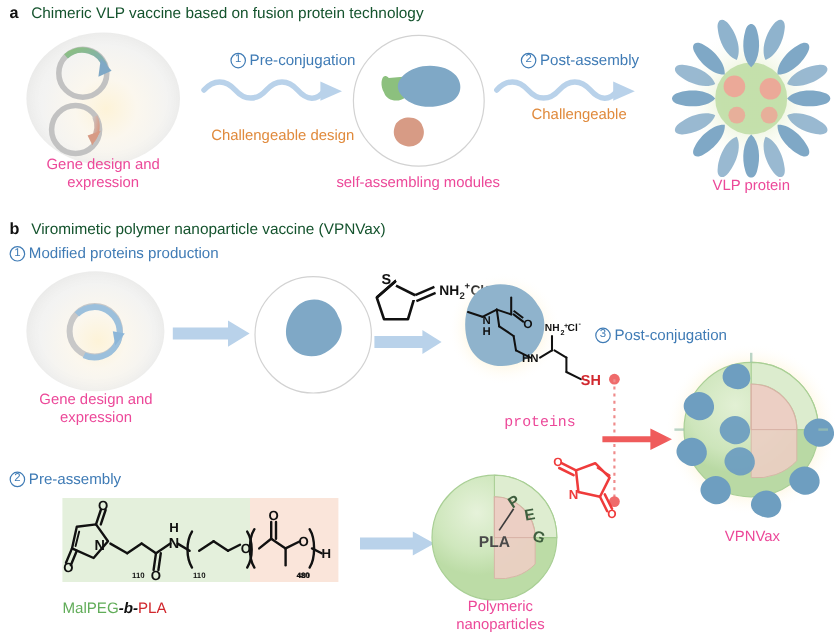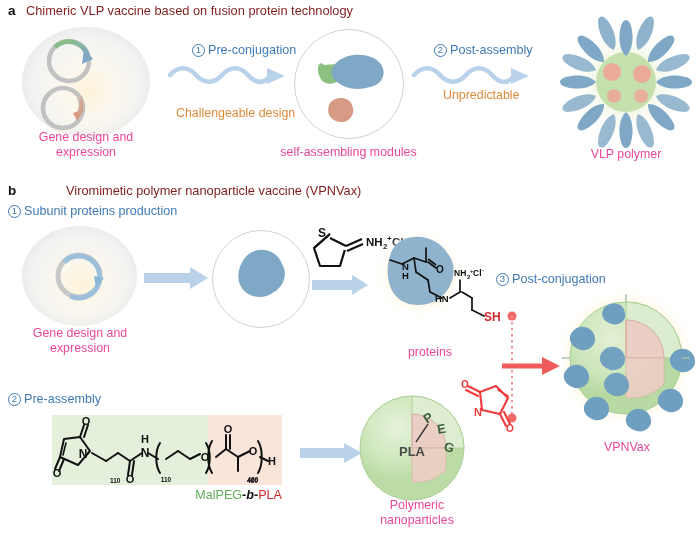--- a/index.html
+++ b/index.html
@@ -26,21 +26,21 @@
   
   .panel-letter {
     font-size: 13.5px;
     font-weight: 700;
     color: #111;
     letter-spacing: 0;
   }
   .panel-title {
     font-size: 12.8px;
     font-weight: 400;
-    color: #7f1d1d;
+    color: #14532d;
     white-space: nowrap;
   }
 
   
   .step {
     font-size: 12.6px;
     color: #3f7bb5;
     white-space: nowrap;
     display: flex;
     align-items: center;
@@ -171,21 +171,21 @@
   <div class="abs step" style="left:434px; top:43px;">
     <span class="circnum">2</span>
     <span>Post-assembly</span>
   </div>
 
   <svg class="abs" width="120" height="22" style="left:412px; top:64px;">
     <path d="M 2 11 C 10 2, 20 2, 28 11 S 46 20, 54 11 S 72 2, 80 11 S 96 20, 102 12" fill="none" stroke="#b9d2ea" stroke-width="4.6" stroke-linecap="round"></path>
     <polygon points="99,4 117,12 99,20" fill="#b9d2ea"></polygon>
   </svg>
 
-  <div class="abs sublabel-orange" style="left:443px; top:88px;">Unpredictable</div>
+  <div class="abs sublabel-orange" style="left:443px; top:88px;">Challengeable</div>
 
   <svg class="abs" width="140" height="132" style="left:556px; top:16px;">
     <defs>
       <radialGradient id="vlpGlow">
         <stop offset="40%" stop-color="#eaf3d8" stop-opacity="0.85"></stop>
         <stop offset="100%" stop-color="#ffffff" stop-opacity="0"></stop>
       </radialGradient>
       <g id="spikeA">
         <path d="M0,0 C-7,-6 -8,-20 -5,-30 C-3,-38 3,-38 5,-30 C8,-20 7,-6 0,0 Z" fill="#7fa8c6"></path>
       </g>
@@ -244,28 +244,28 @@
         </g>
       <g transform="translate(40,80) rotate(248)" opacity="0.8">
           <use href="#spikeA"></use>
         </g>
       <g transform="translate(40,54) rotate(292)" opacity="0.8">
           <use href="#spikeA"></use>
         </g>
     </g>
   </svg>
 
-  <div class="abs caption" style="left:556px; top:147px; width:140px;">VLP polymer</div>
+  <div class="abs caption" style="left:556px; top:147px; width:140px;">VLP protein</div>
 
   <div class="abs panel-letter" style="left:8px; top:183px;">b</div>
-  <div class="abs panel-title" style="left:26px; top:183px;margin-left:40px;">Viromimetic polymer nanoparticle vaccine (VPNVax)</div>
+  <div class="abs panel-title" style="left:26px; top:183px;">Viromimetic polymer nanoparticle vaccine (VPNVax)</div>
 
   <div class="abs step" style="left:8px; top:204px;">
     <span class="circnum">1</span>
-    <span>Subunit proteins production</span>
+    <span>Modified proteins production</span>
   </div>
 
   <div class="abs cell" style="left:22px; top:226px; width:115px; height:100px;"></div>
   <svg class="abs" width="115" height="100" style="left:22px; top:226px;">
     <circle cx="57" cy="50" r="21" fill="none" stroke="#c8c8c8" stroke-width="5"></circle>
     <path d="M 42 36 A 21 21 0 1 1 48 70" fill="none" stroke="#9cc0dc" stroke-width="5"></path>
     <polygon points="72,50 82,52 74,62" fill="#8cb6d8"></polygon>
   </svg>
   <div class="abs caption" style="left:10px; top:326px; width:140px;">Gene design and</div>
   <div class="abs caption" style="left:10px; top:341px; width:140px;">expression</div>
@@ -337,21 +337,21 @@
     <text class="chem" x="82" y="48" font-size="8.5">NH</text>
     <text class="chem" x="95" y="51" font-size="6">2</text>
     <text class="chem" x="98" y="45" font-size="6">+</text>
     <text class="chem" x="101" y="48" font-size="8.5">Cl</text>
     <text class="chem" x="110" y="44" font-size="6">-</text>
 
     <text x="112" y="93" font-size="12" font-weight="700" fill="#d1282e" font-family="Liberation Sans, sans-serif">SH</text>
     <circle cx="140" cy="88" r="4.5" fill="#ef6b6b"></circle>
   </svg>
 
-  <div class="abs caption" style="left:370px; top:345px; width:120px;">proteins</div>
+  <div class="abs caption" style="left:390px; top:345px; width:120px;font-family:Liberation Mono, monospace;">proteins</div>
 
   <div class="abs step" style="left:496px; top:272px;">
     <span class="circnum">3</span>
     <span>Post-conjugation</span>
   </div>
 
   <svg class="abs" width="120" height="120" style="left:500px; top:312px;">
     <path d="M12,4 L12,110" stroke="#ef8b8b" stroke-width="1.8" stroke-dasharray="2.5 3.5"></path>
     <circle cx="12" cy="106" r="4.5" fill="#ef6b6b"></circle>
     <g>
@@ -467,21 +467,21 @@
     <text class="chem" x="178" y="20" font-size="11" text-anchor="middle">O</text>
     <text class="chem" x="203" y="42" font-size="11" text-anchor="middle">O</text>
     <text class="chem" x="222" y="52" font-size="11" text-anchor="middle">H</text>
     <text class="chem" x="116" y="69" font-size="6.5" text-anchor="middle">110</text>
     <text class="chem" x="203" y="69" font-size="6.5" text-anchor="middle">480</text>
   </svg>
 
   <div class="abs" style="left:110px; top:477px; font-size:6.5px; font-weight:700; color:#111;">110</div>
   <div class="abs" style="left:247px; top:477px; font-size:6.5px; font-weight:700; color:#111;">480</div>
 
-  <div class="abs mal-name" style="left:52px; top:488px; width:230px; text-align:right;">
+  <div class="abs mal-name" style="left:52px; top:500px; width:230px; text-align:left;">
     <span class="mal-green">MalPEG</span><span class="mal-b">-b-</span><span class="mal-red">PLA</span>
   </div>
 
   <svg class="abs" width="64" height="20" style="left:300px; top:443px;">
     <polygon points="0,5 44,5 44,0 62,10 44,20 44,15 0,15" fill="#b9d2ea"></polygon>
   </svg>
 
   <svg class="abs" width="70" height="70" style="left:462px; top:382px;">
     <g stroke="#ef3b3b" stroke-width="2.1" fill="none" stroke-linejoin="round" stroke-linecap="round">
       <path d="M18,10 L34,4 L46,16 L38,32 L20,28 Z"></path>

